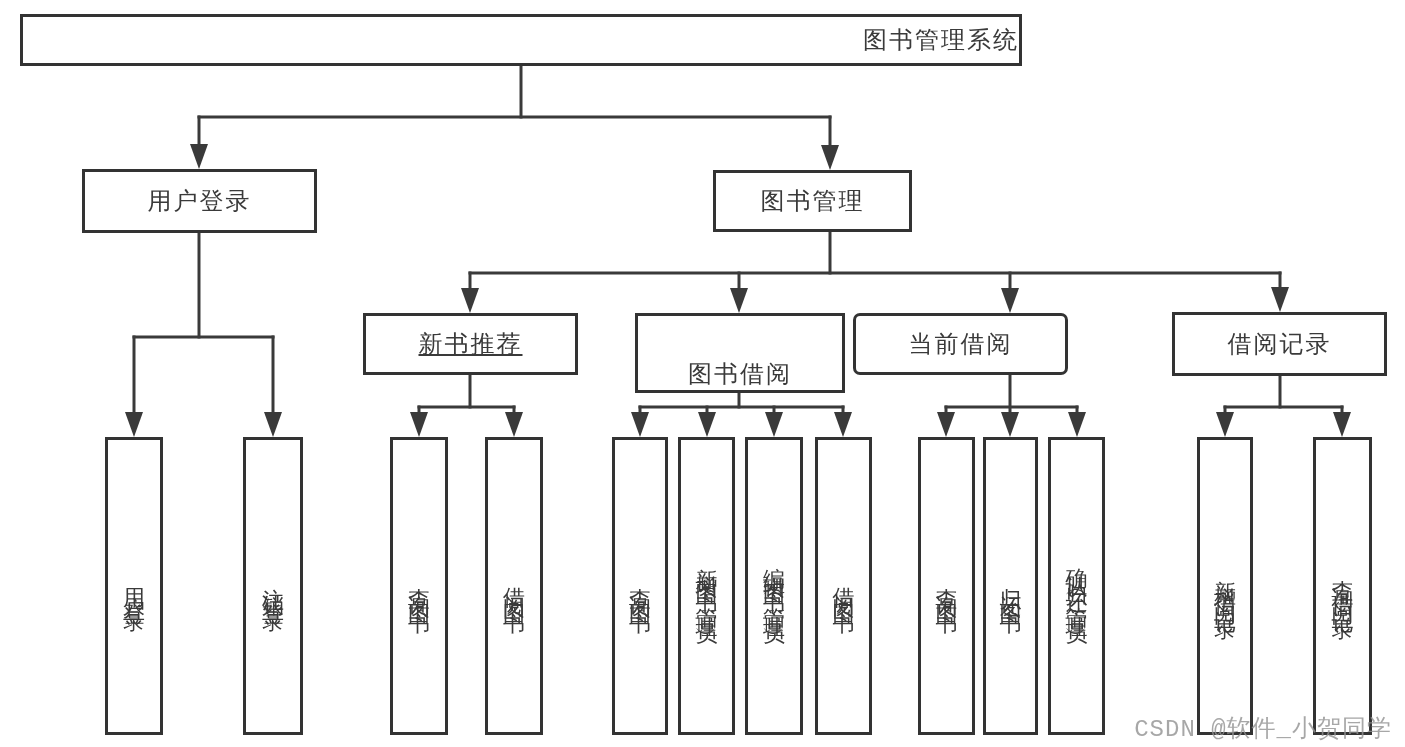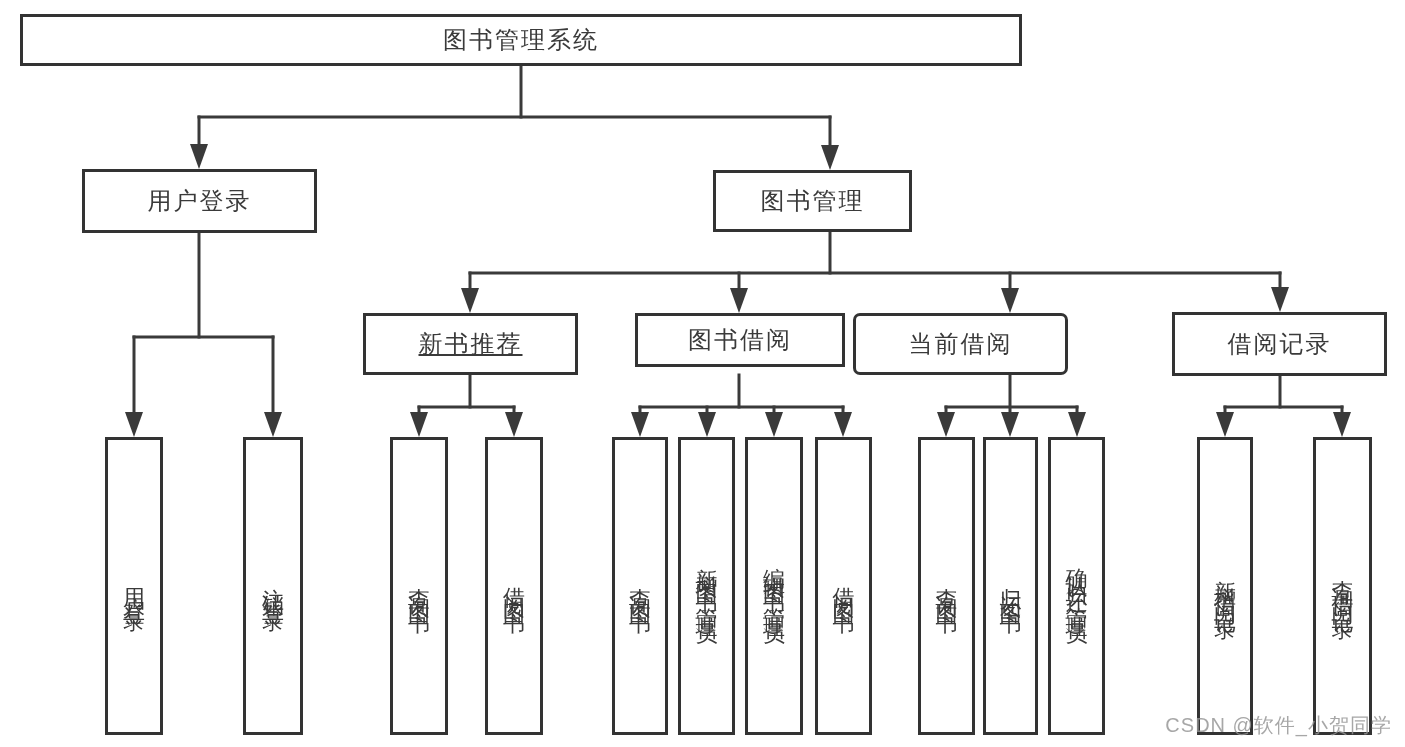--- a/index.html
+++ b/index.html
@@ -41,24 +41,25 @@
     letter-spacing: 8px;
     line-height: 1;
     color: #3a3a3a;
     white-space: nowrap;
   }
   .watermark {
     position: absolute;
     right: 13px;
     top: 712px;
     z-index: 3;
-    font-size: 20px;
+    font-size: 24px;
     letter-spacing: 1px;
     color: rgba(148, 148, 148, 0.82);
     white-space: nowrap;
+    font-family: Liberation Mono, monospace;
   }
 </style>
 </head>
 <body>
 
 <div class="canvas">
 
   <svg class="wires" viewBox="0 0 1405 747" xmlns="http://www.w3.org/2000/svg">
     <g stroke="#3a3a3a" stroke-width="3" fill="none" stroke-linecap="square">
 
@@ -120,35 +121,35 @@
       <polygon points="765,412 783,412 774,437"></polygon>
       <polygon points="834,412 852,412 843,437"></polygon>
       <polygon points="937,412 955,412 946,437"></polygon>
       <polygon points="1001,412 1019,412 1010,437"></polygon>
       <polygon points="1068,412 1086,412 1077,437"></polygon>
       <polygon points="1216,412 1234,412 1225,437"></polygon>
       <polygon points="1333,412 1351,412 1342,437"></polygon>
     </g>
   </svg>
 
-  <div class="box" style="left:20px; top:14px; width:1002px; height:52px;">
+  <div class="box" style="left:20px; top:14px; width:1002px; height:52px;justify-content:flex-end;">
     <span class="hlabel">图书管理系统</span>
   </div>
 
   <div class="box" style="left:82px; top:169px; width:235px; height:64px;">
     <span class="hlabel">用户登录</span>
   </div>
   <div class="box" style="left:713px; top:170px; width:199px; height:62px;">
     <span class="hlabel">图书管理</span>
   </div>
 
   <div class="box" style="left:363px; top:313px; width:215px; height:62px;text-decoration:underline;">
     <span class="hlabel">新书推荐</span>
   </div>
-  <div class="box" style="left:635px; top:313px; width:210px; height:54px;">
+  <div class="box" style="left:635px; top:313px; width:210px; height:80px;align-items:flex-end;">
     <span class="hlabel">图书借阅</span>
   </div>
   <div class="box" style="left:853px; top:313px; width:215px; height:62px;border-radius:7px;">
     <span class="hlabel">当前借阅</span>
   </div>
   <div class="box" style="left:1172px; top:312px; width:215px; height:64px;">
     <span class="hlabel">借阅记录</span>
   </div>
 
   <div class="box leaf" style="left:105px; top:437px; width:58px; height:298px;">

